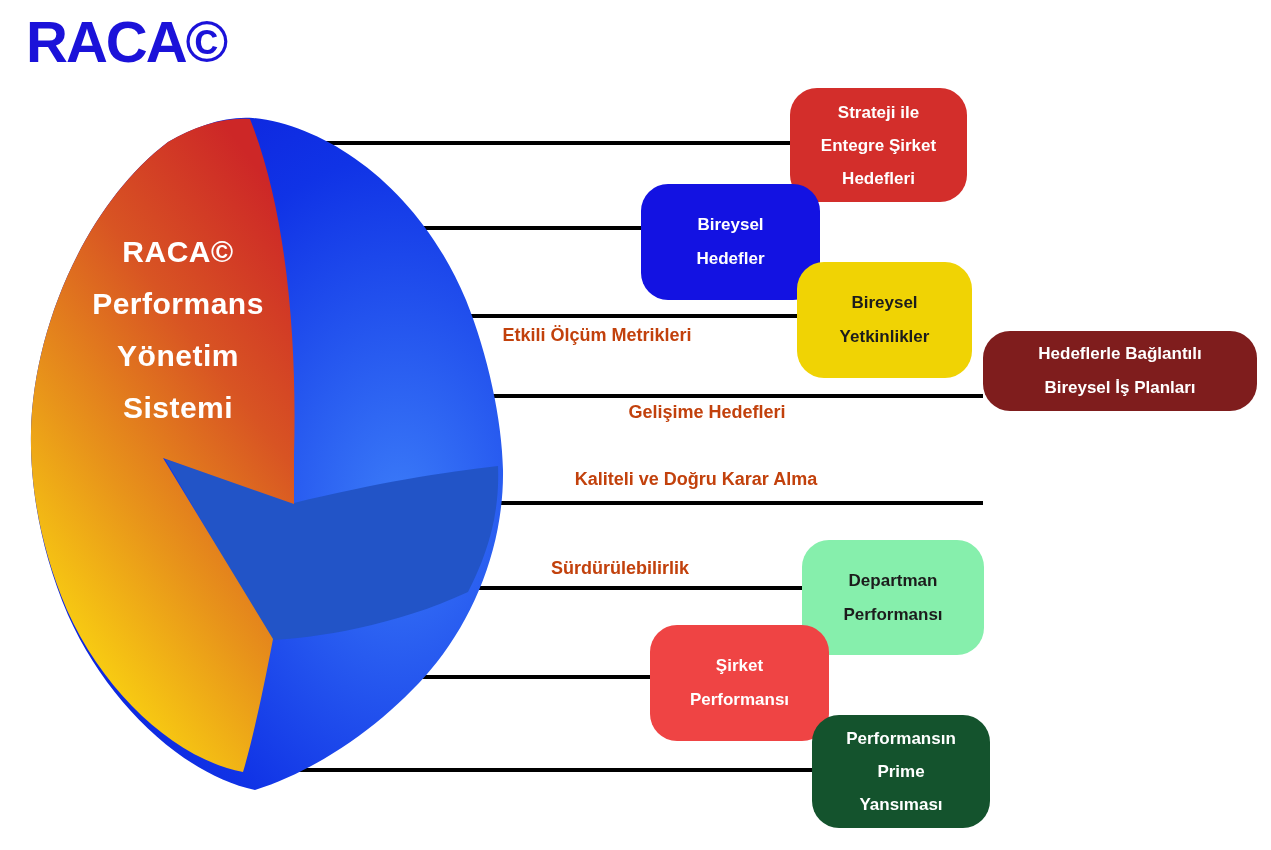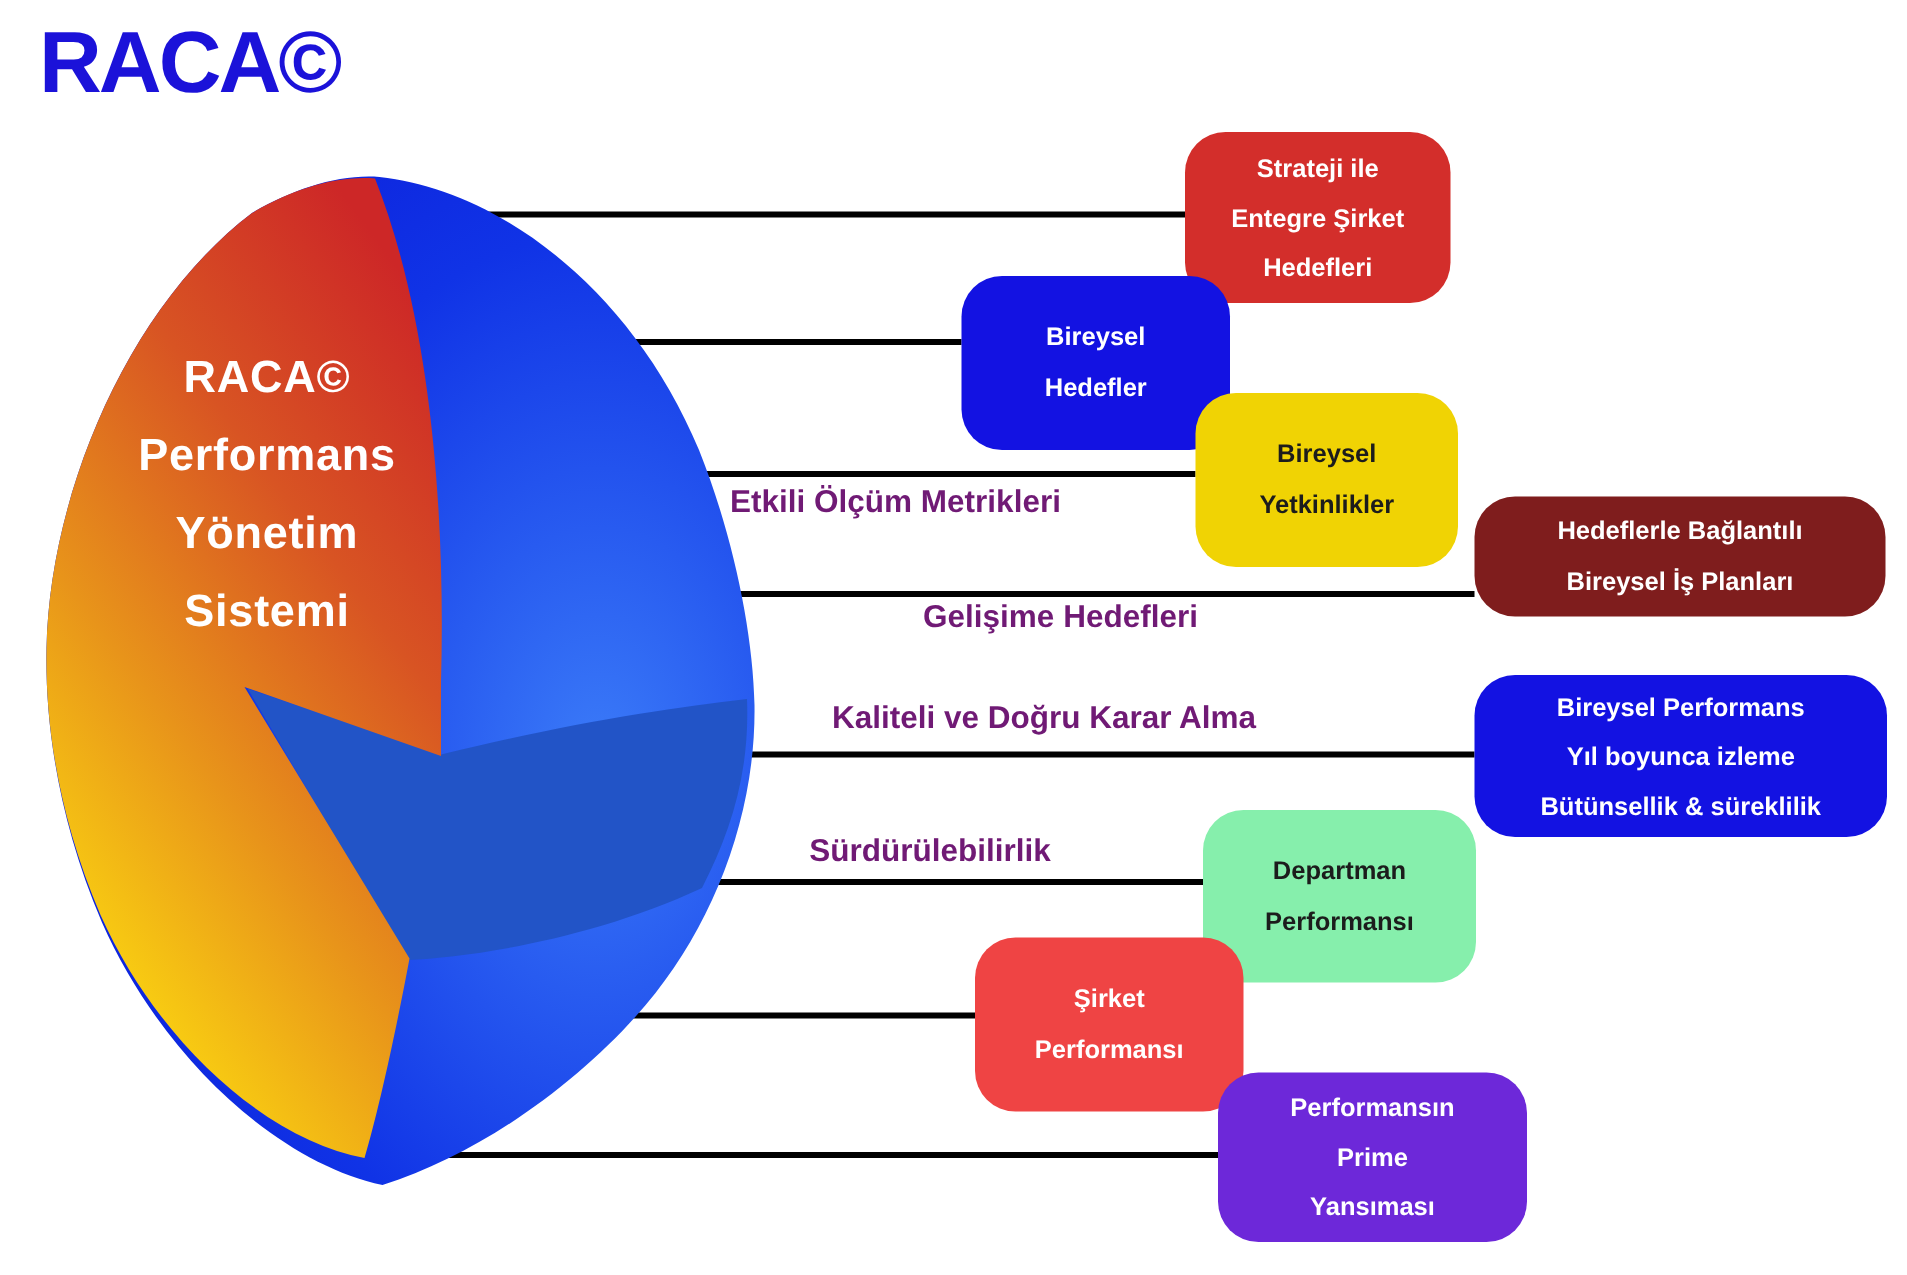--- a/index.html
+++ b/index.html
@@ -20,21 +20,21 @@
   
   .sphere-title{
     position:absolute;left:58px;top:226px;width:240px;
     text-align:center;color:#ffffff;font-weight:700;
     font-size:30px;line-height:52px;white-space:pre-line;
     letter-spacing:0.5px;
   }
   
   .conn-label{
     position:absolute;transform:translate(-50%,-50%);
-    font-size:21px;font-weight:700;color:#701a75;white-space:nowrap;
+    font-size:18px;font-weight:700;color:#c2410c;white-space:nowrap;
   }
   
   .node{
     position:absolute;border-radius:27px;
     display:flex;align-items:center;justify-content:center;
     text-align:center;
   }
   .node .node-label{
     white-space:pre-line;font-size:17px;line-height:34px;font-weight:700;
   }
@@ -129,35 +129,30 @@
   <div class="node" style="left: 797px; top: 262px; width: 175px; height: 116px; background: rgb(240, 211, 4); color: rgb(28, 28, 28);">
     <div class="node-label">Bireysel
 Yetkinlikler</div>
   </div>
 
   <div class="node" style="left: 983px; top: 331px; width: 274px; height: 80px; background: #7f1d1d; color: rgb(255, 255, 255);">
     <div class="node-label">Hedeflerle Bağlantılı
 Bireysel İş Planları</div>
   </div>
 
-  <div class="node tight" style="left: 983px; top: 450px; width: 275px; height: 108px; background: rgb(19, 18, 226); color: rgb(255, 255, 255);">
-    <div class="node-label">Bireysel Performans
-Yıl boyunca izleme
-Bütünsellik &amp; süreklilik</div>
-  </div>
 
   <div class="node" style="left: 802px; top: 540px; width: 182px; height: 115px; background: #86efac; color: rgb(28, 28, 28);">
     <div class="node-label">Departman
 Performansı</div>
   </div>
 
   <div class="node" style="left: 650px; top: 625px; width: 179px; height: 116px; background: #ef4444; color: rgb(255, 255, 255);">
     <div class="node-label">Şirket
 Performansı</div>
   </div>
 
-  <div class="node tight" style="left: 812px; top: 715px; width: 206px; height: 113px; background: #6d28d9; color: rgb(255, 255, 255);">
+  <div class="node tight" style="left: 812px; top: 715px; width: 178px; height: 113px; background: #14532d; color: rgb(255, 255, 255);">
     <div class="node-label">Performansın
 Prime
 Yansıması</div>
   </div>
 
 </div>
 
 </body></html>

